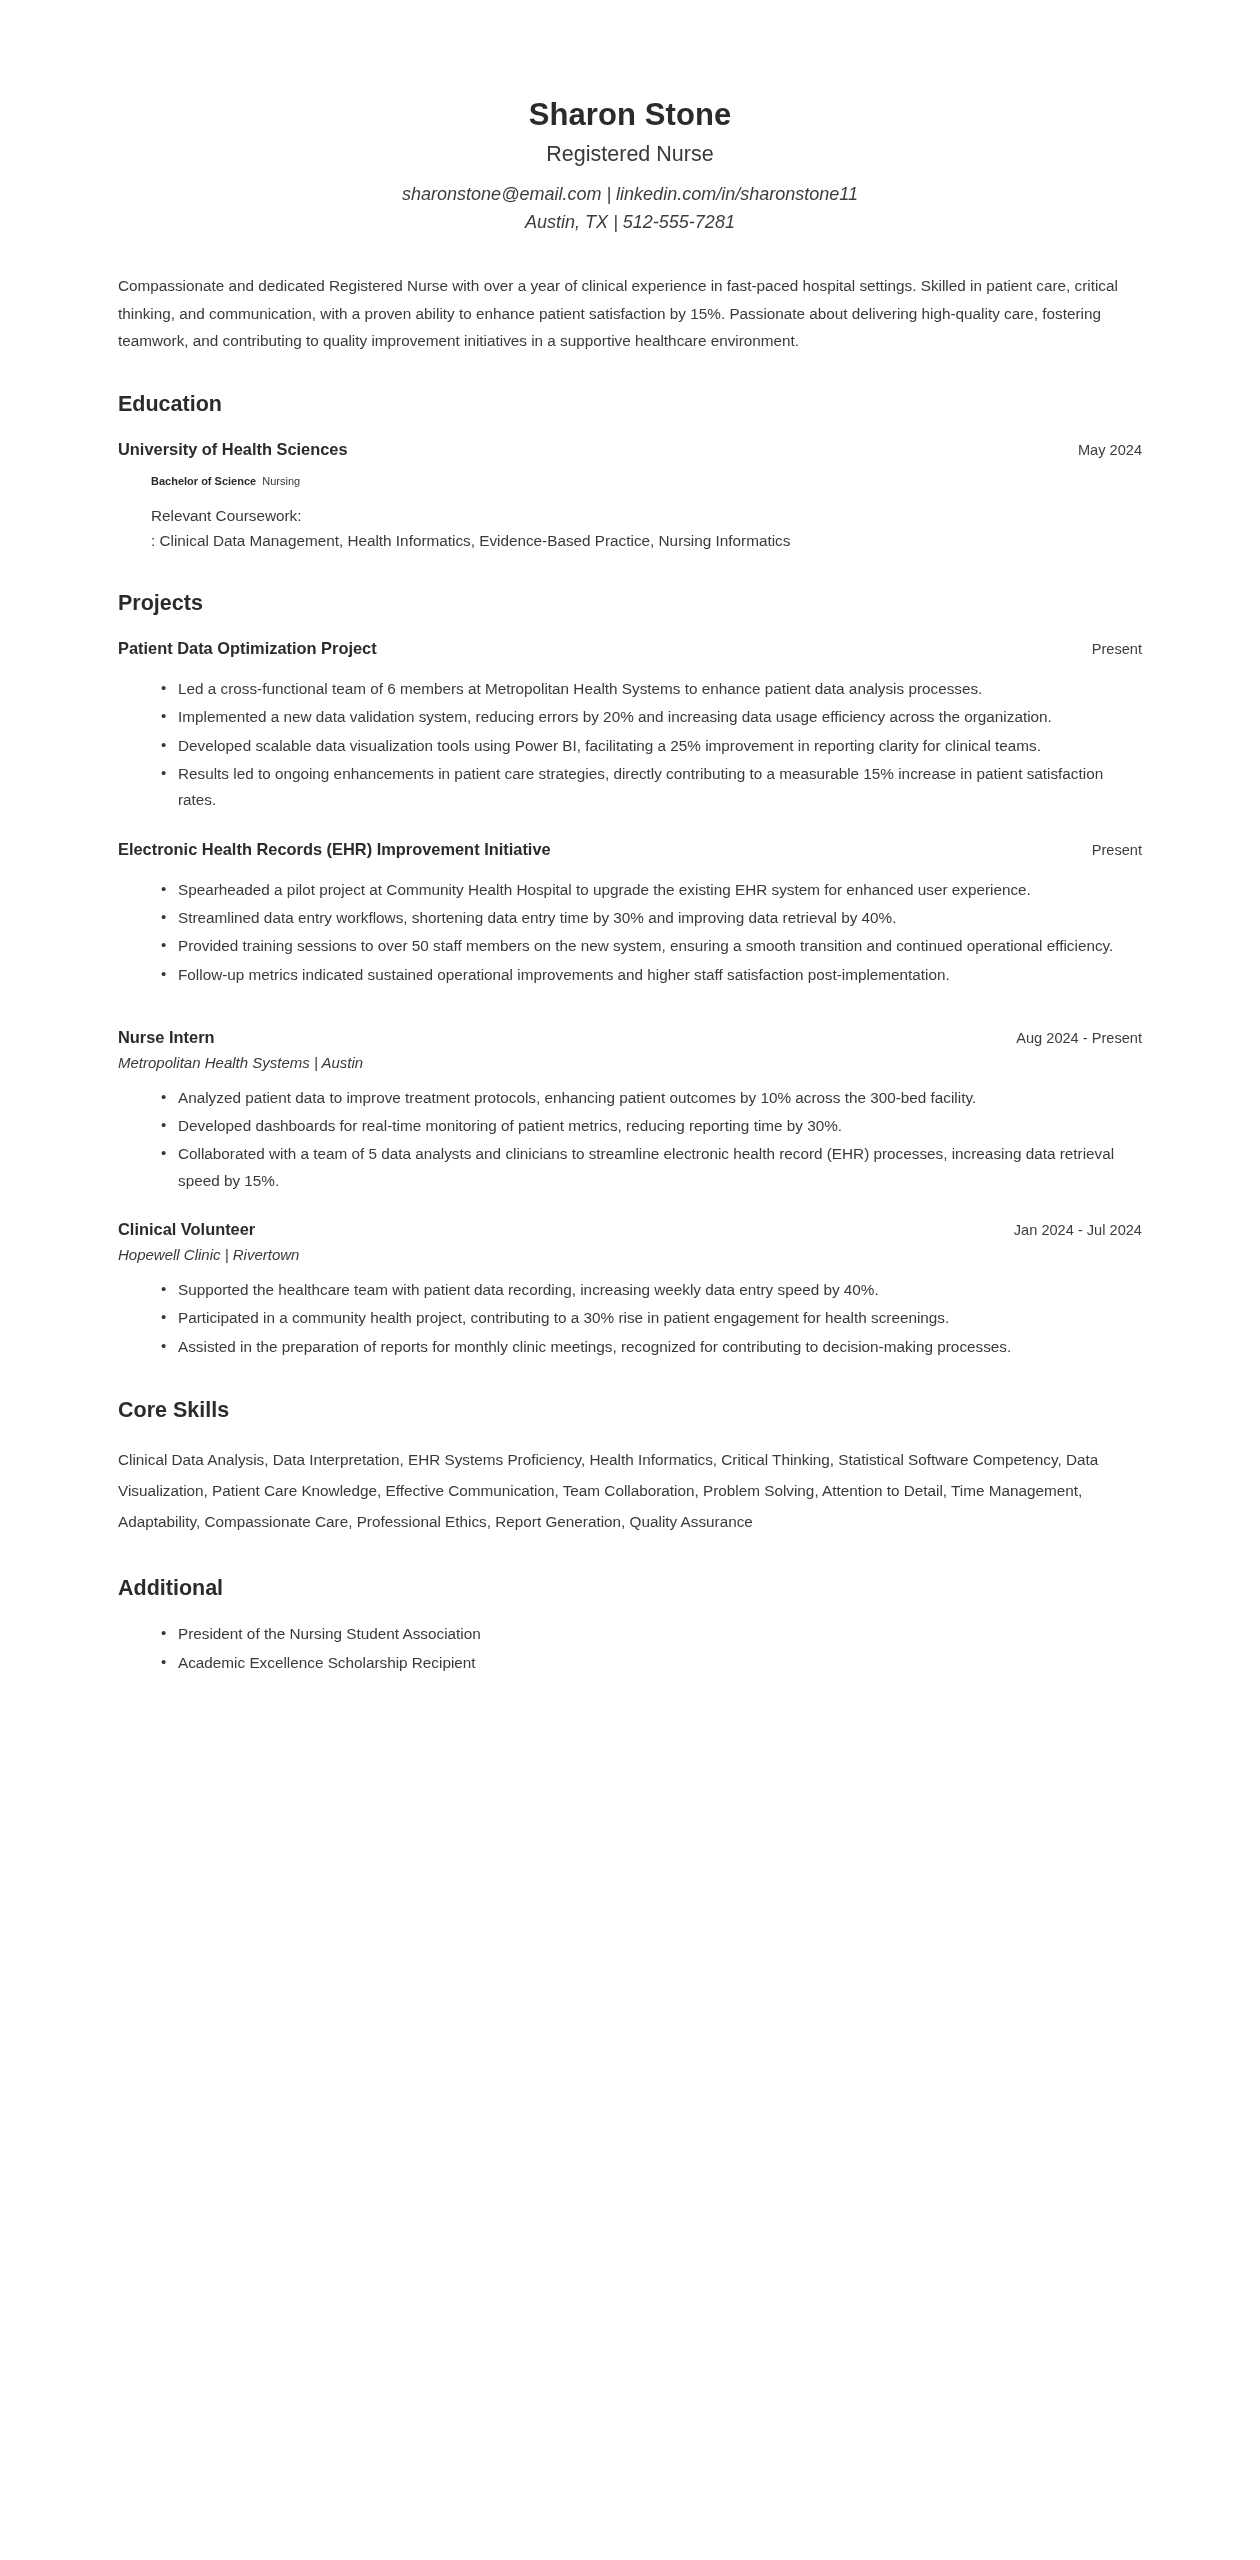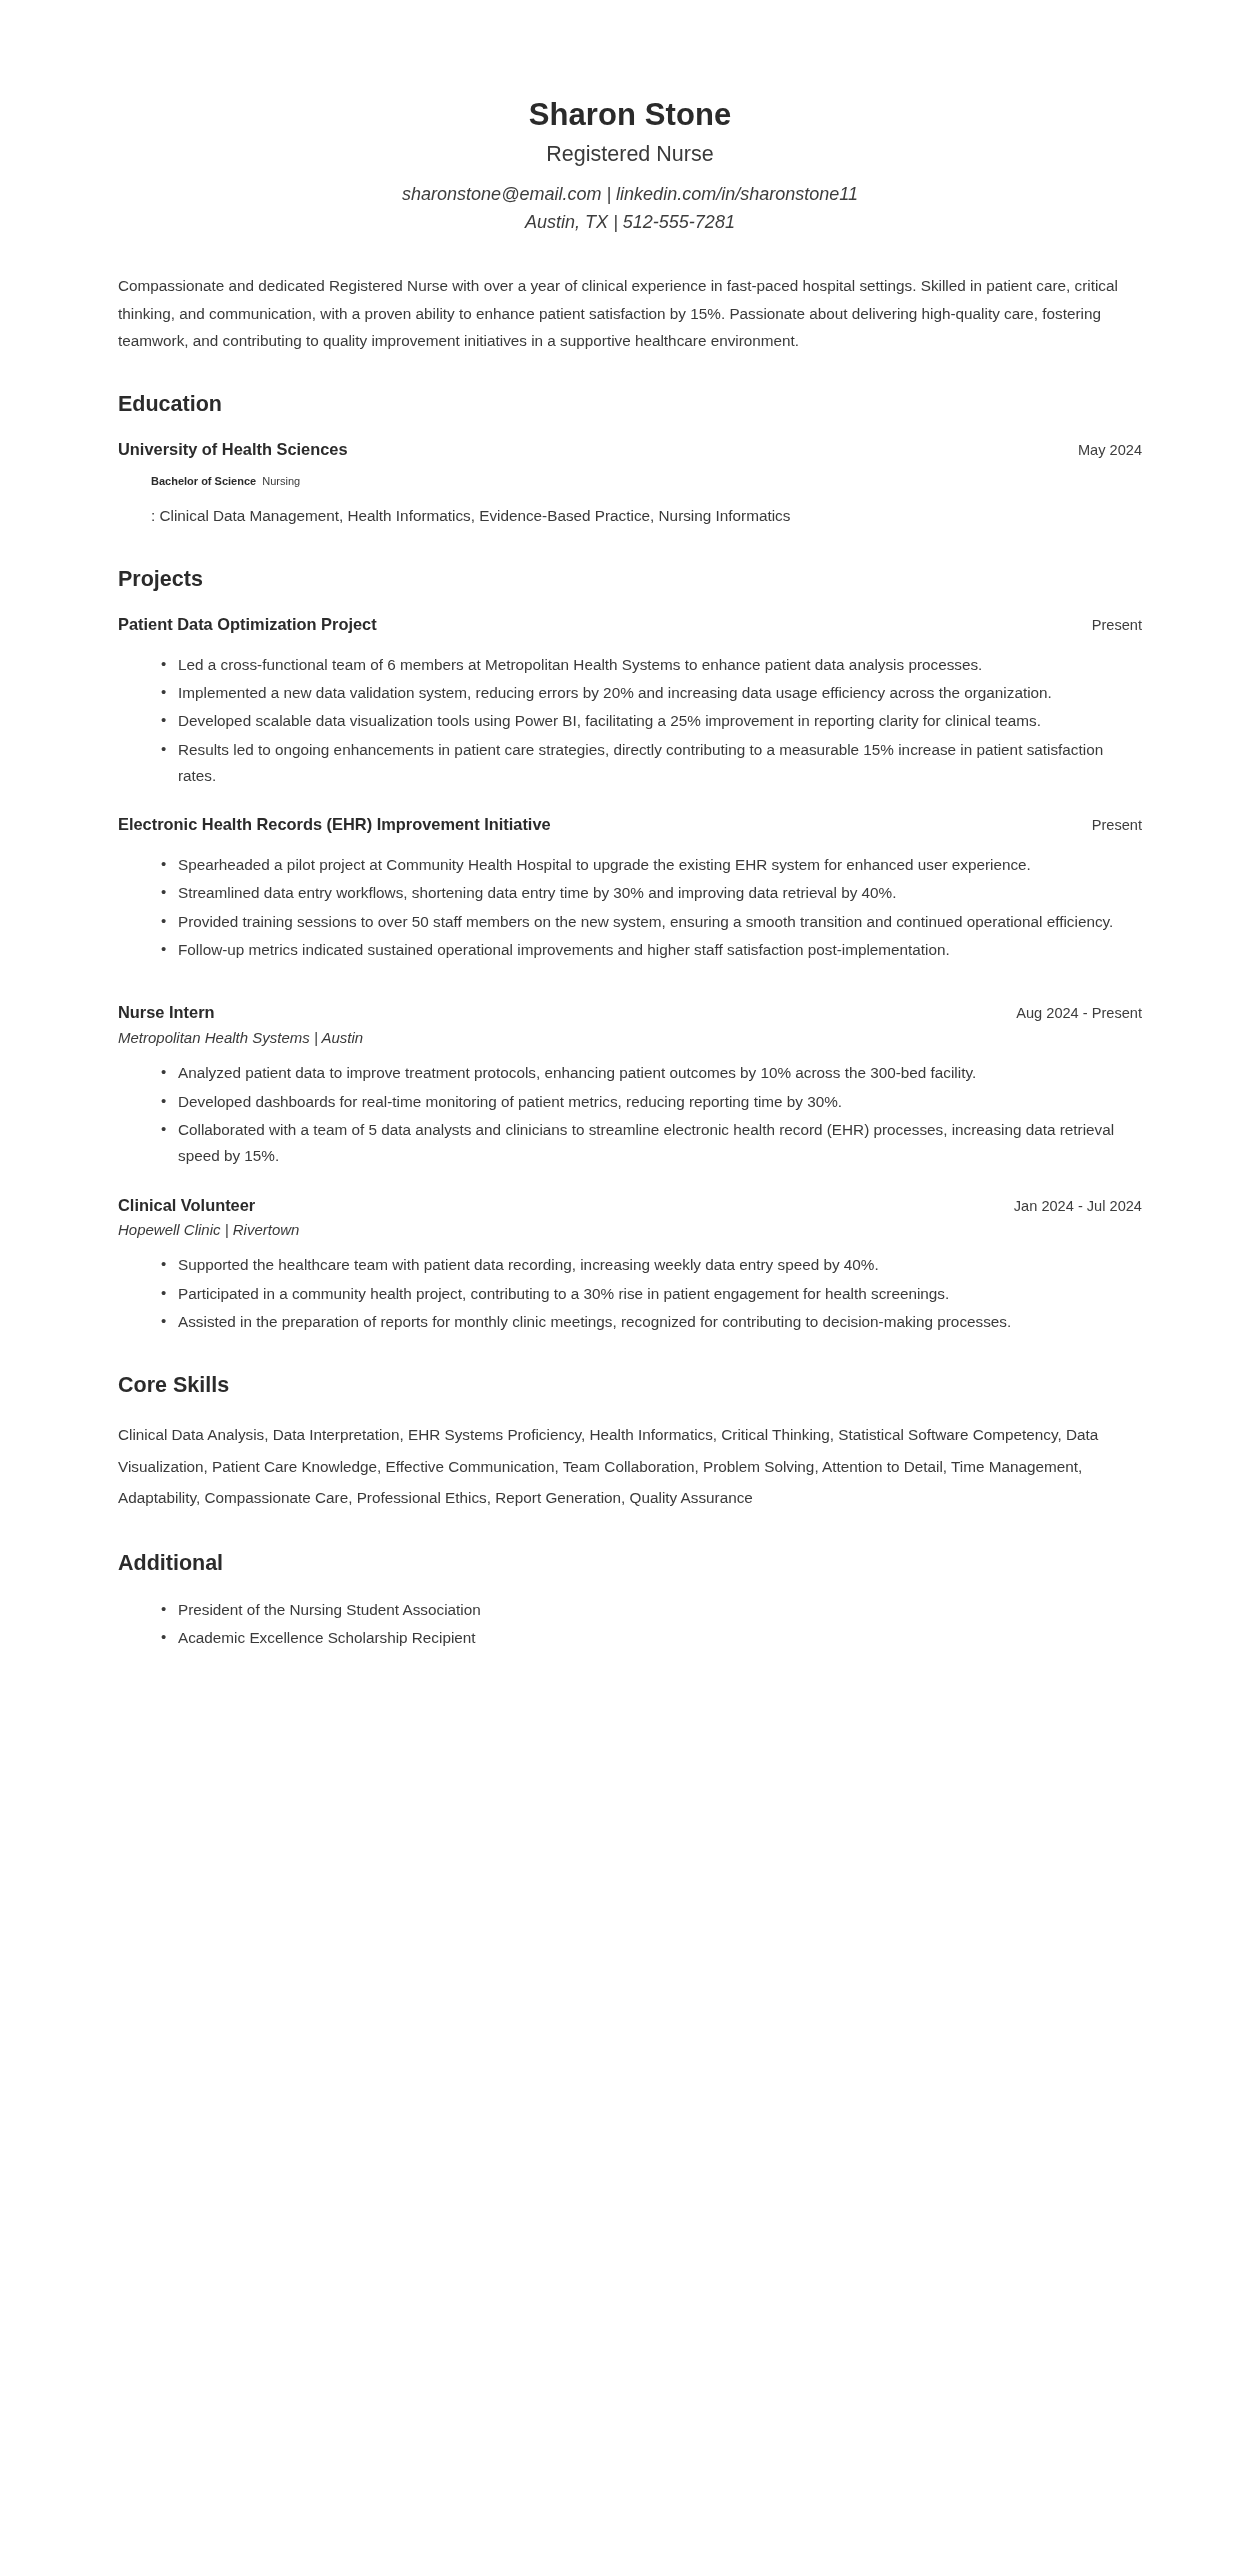--- a/index.html
+++ b/index.html
@@ -196,20 +196,21 @@
 
     <div class="entry">
       <div class="entry-head">
         <div class="entry-title">University of Health Sciences</div>
         <div class="entry-date">May 2024</div>
       </div>
       <div class="edu-detail">
         <div class="edu-degree">
           <span class="degree-name">Bachelor of Science</span><span>&nbsp;&nbsp;</span><span class="degree-field">Nursing</span>
         </div>
+        <div class="edu-course-label">Relevant Coursework:</div>
         <div class="edu-course-list">: Clinical Data Management, Health Informatics, Evidence-Based Practice, Nursing Informatics</div>
       </div>
     </div>
   </div>
 
   <div class="section">
     <div class="section-heading">Projects</div>
 
     <div class="entry">
       <div class="entry-head">

